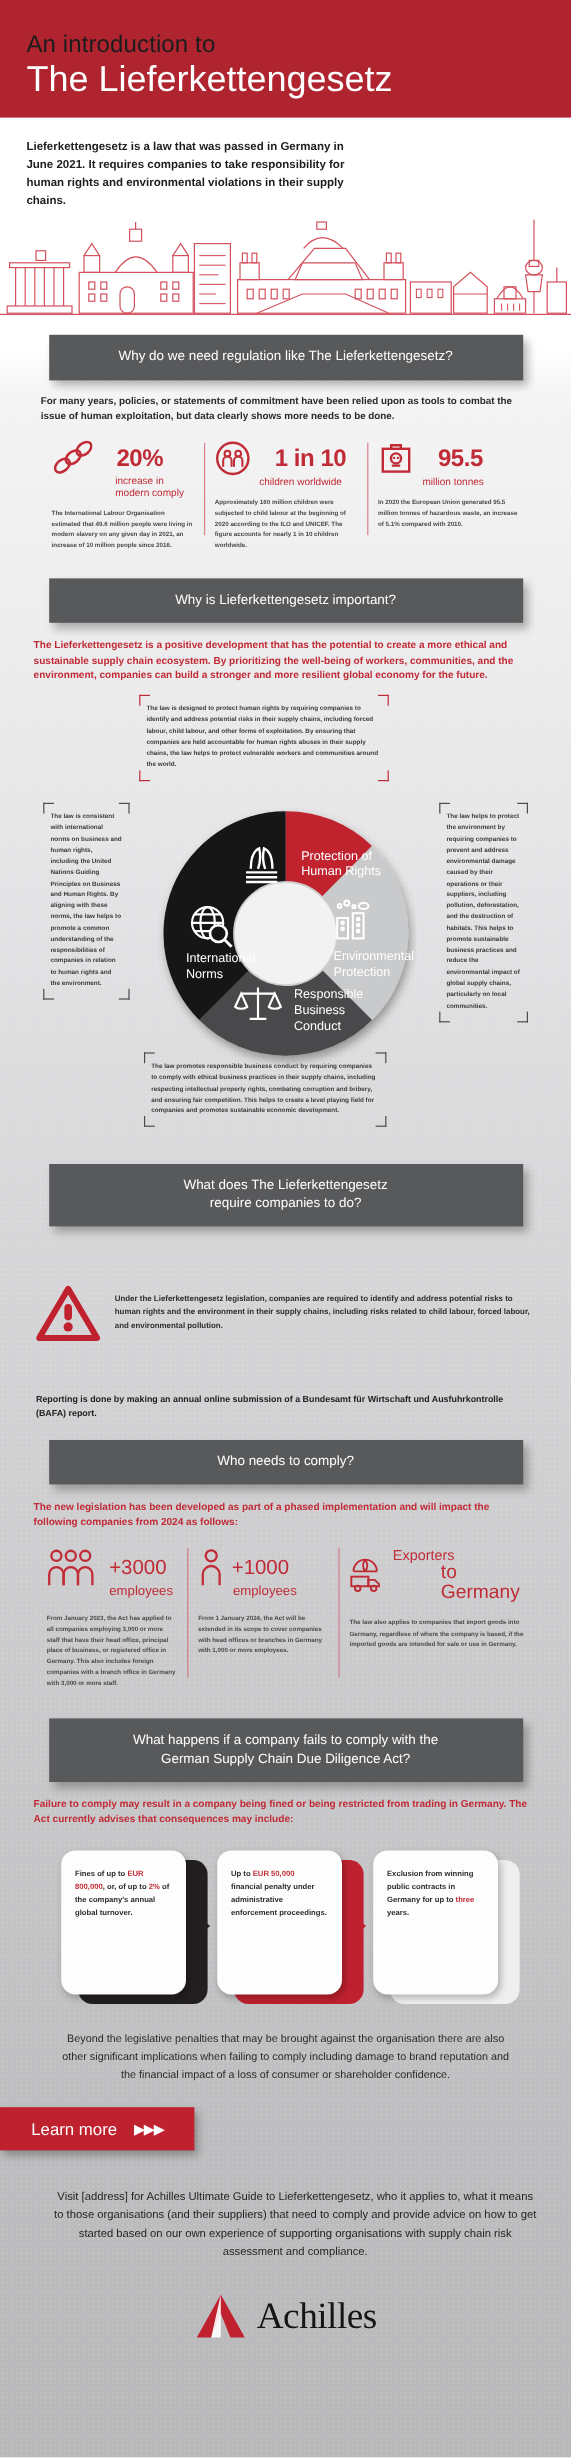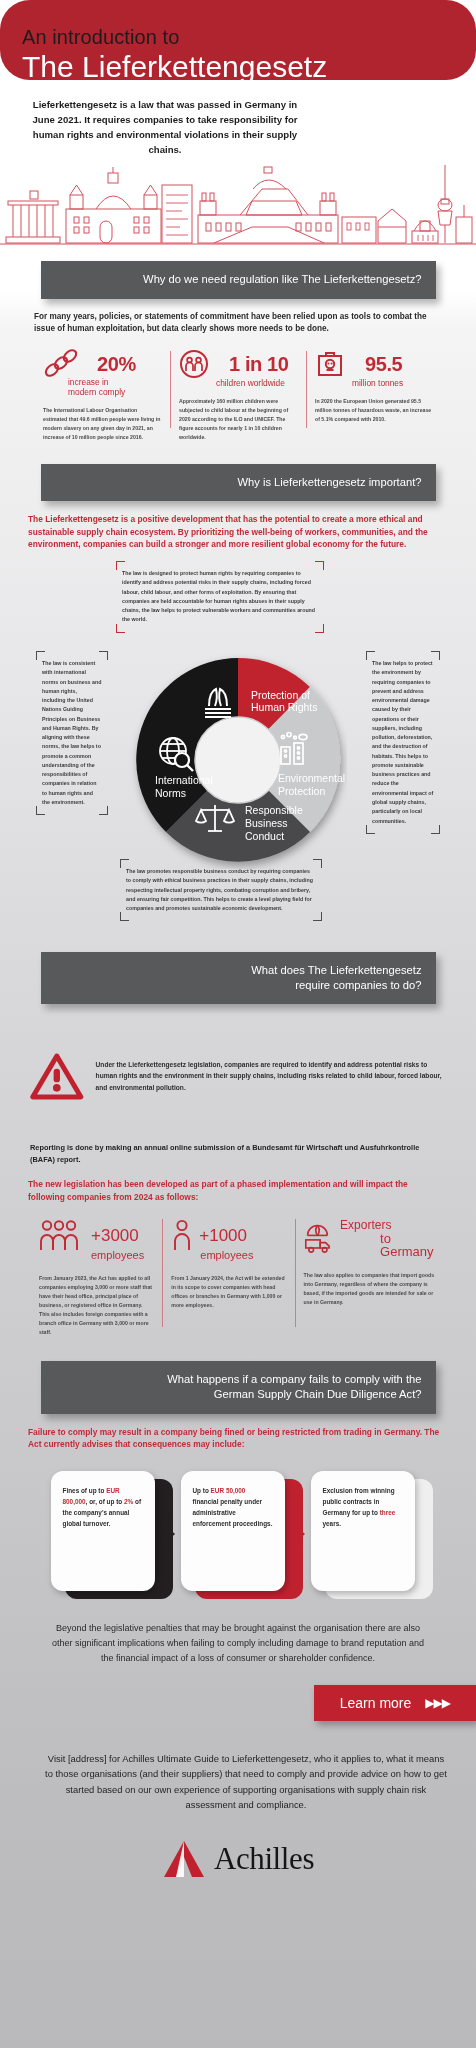--- a/index.html
+++ b/index.html
@@ -30,22 +30,21 @@
     background-size: 4px 4px;
     opacity:.6;
     z-index:0;
   }
   .page > * { position: relative; z-index: 1; }
 
   
   .header {
     background: #b02430;
     padding: 26px 22px 32px 22px;
-    height: 80px;
-    border-radius: 30px;
+    height: 98px;
   }
   .header .sub {
     color: #1c1c1c;
     font-size: 20px;
     font-weight: 400;
     letter-spacing: .1px;
     line-height: 1.1;
   }
   .header .main {
     color: #ffffff;
@@ -56,34 +55,33 @@
   }
 
   
   .intro {
     padding: 18px 22px 0 22px;
     font-size: 9.6px;
     font-weight: bold;
     line-height: 1.55;
     color: #1d1d1d;
     max-width: 330px;
-    text-align: center;
   }
 
   
   .skyline { margin-top: 8px; height: 82px; width: 476px; display:block; }
 
   
   .banner-wrap { display:flex; justify-content:center; margin: 14px 0 0 0; }
   .banner {
     position: relative;
     width: 395px;
     background: #58595b;
     color: #fff;
-    text-align: right;
+    text-align: center;
     font-size: 11.2px;
     padding: 11px 14px;
     line-height: 1.35;
     box-shadow: 4px 5px 7px rgba(0,0,0,.28);
   }
 
   
   .lead {
     padding: 12px 34px 0 34px;
     font-size: 8.2px;
@@ -168,21 +166,21 @@
     border-top:9px solid transparent; border-bottom:9px solid transparent;
   }
   .arrow-k { border-left:10px solid #231f20; }
   .arrow-r { border-left:10px solid #c0212f; }
 
   
   .closing {
     text-align:center; padding: 22px 46px 0 46px;
     font-size:9px; line-height:1.7; color:#2a2a2c;
   }
-  .cta-wrap { display:flex; justify-content:flex-end; margin-top: 18px; }
+  .cta-wrap { display:flex; justify-content:flex-start; margin-top: 18px; }
   .cta {
     background:#c0212f; color:#fff; font-size:14px;
     padding: 10px 26px; display:flex; align-items:center; gap:14px;
     box-shadow: 3px 4px 7px rgba(0,0,0,.3); border:none; cursor:pointer;
     font-family:"Liberation Sans", sans-serif;
   }
   .cta .tri { letter-spacing:-1px; font-size:12px; }
 
   .footer-txt {
     text-align:center; padding: 30px 28px 0 44px;
@@ -315,21 +313,21 @@
           <g fill="none" stroke="#c02b36" stroke-width="2.1">
             <ellipse cx="9" cy="21" rx="7" ry="4.6" transform="rotate(-40 9 21)"></ellipse>
             <ellipse cx="18" cy="14" rx="7" ry="4.6" transform="rotate(-40 18 14)"></ellipse>
             <ellipse cx="27" cy="7" rx="7" ry="4.6" transform="rotate(-40 27 7)"></ellipse>
           </g>
         </svg>
         <div>
           <div class="stat-num">20%</div>
         </div>
       </div>
-      <div class="stat-lbl" style="margin-left:25px; margin-top:-2px;">
+      <div class="stat-lbl" style="margin-left:53px; margin-top:-2px;">
         <span>increase in</span><br>
         <span>modern comply</span>
       </div>
       <div class="stat-body">The International Labour Organisation estimated that 49.6 million people were living in modern slavery on any given day in 2021, an increase of 10 million people since 2016.</div>
     </div>
 
     <div class="stat">
       <div class="stat-top">
         <svg class="stat-ico" width="30" height="30" viewBox="0 0 30 30">
           <circle cx="15" cy="15" r="13" fill="none" stroke="#c02b36" stroke-width="2"></circle>
@@ -495,20 +493,23 @@
     <svg width="118" height="104" viewBox="0 0 118 104">
       <path d="M59 8 L112 98 L6 98 Z" fill="none" stroke="#c0212f" stroke-width="11" stroke-linejoin="round"></path>
       <rect x="52" y="36" width="14" height="30" rx="7" fill="#c0212f"></rect>
       <circle cx="59" cy="78" r="8.5" fill="#c0212f"></circle>
     </svg>
     <div class="warn-txt">Under the Lieferkettengesetz legislation, companies are required to identify and address potential risks to human rights and the environment in their supply chains, including risks related to child labour, forced labour, and environmental pollution.</div>
   </div>
 
   <div class="note">Reporting is done by making an annual online submission of a Bundesamt für Wirtschaft und Ausfuhrkontrolle (BAFA) report.</div>
 
+  <div class="banner-wrap" style="margin-top:16px;">
+    <div class="banner">Who needs to comply?</div>
+  </div>
 
   <div class="lead red">The new legislation has been developed as part of a phased implementation and will impact the following companies from 2024 as follows:</div>
 
   <div class="comply">
 
     <div class="ccol">
       <div class="ccol-top">
         <svg width="46" height="34" viewBox="0 0 46 34">
           <g fill="none" stroke="#c02b36" stroke-width="1.9">
             <circle cx="8" cy="6.5" r="4.2"></circle>
@@ -550,21 +551,21 @@
             <path d="M15 2 a14 11 0 000 11"></path>
             <path d="M15 2 a14 11 0 010 11"></path>
             <rect x="2" y="18" width="16" height="9"></rect>
             <path d="M18 21 h6 l4 4 v2 h-10 z"></path>
             <circle cx="8" cy="29" r="2.6"></circle>
               <circle cx="23" cy="29" r="2.6"></circle>
           </g>
         </svg>
         <div>
           <div class="ccol-num" style="font-size:12px;">Exporters</div>
-          <div class="ccol-num" style="font-size:13px;margin-left:40px;">to Germany</div>
+          <div class="ccol-num" style="font-size:16px;margin-left:40px;">to Germany</div>
         </div>
       </div>
       <div class="ccol-body">The law also applies to companies that import goods into Germany, regardless of where the company is based, if the imported goods are intended for sale or use in Germany.</div>
     </div>
 
   </div>
 
   <div class="banner-wrap" style="margin-top:24px;border-radius:11px;">
     <div class="banner">
       <span>What happens if a company fails to comply with the</span><br>

